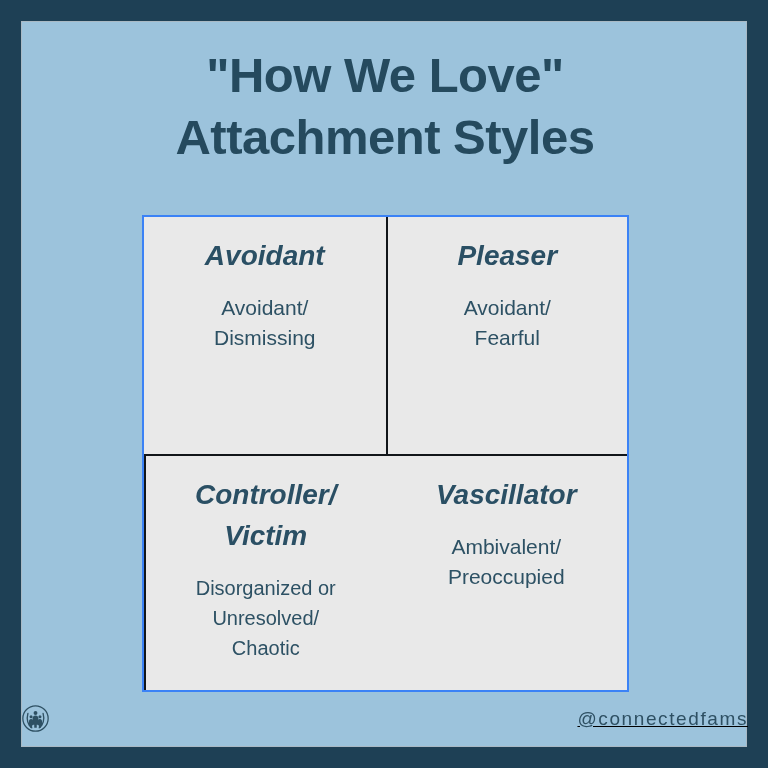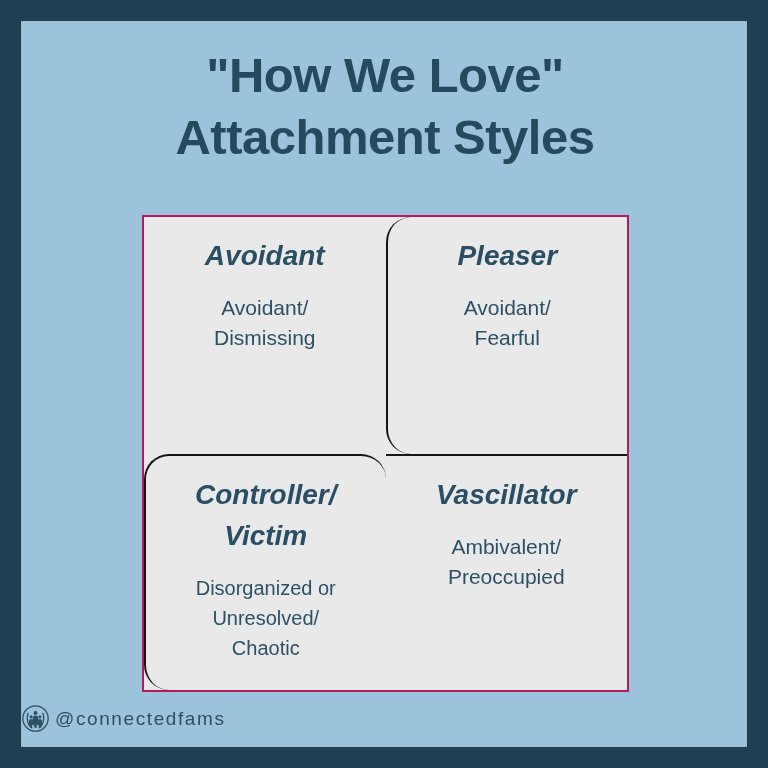--- a/index.html
+++ b/index.html
@@ -48,35 +48,35 @@
     white-space: nowrap;
   }
   
   #matrix {
     position: absolute;
     left: 120px;
     top: 193px;
     width: 487px;
     height: 477px;
     background: #e9e9e9;
-    border: 2px solid #be185d;
+    border: 2px solid #3b82f6;
     box-sizing: border-box;
     display: grid;
     grid-template-columns: 1fr 1fr;
     grid-template-rows: 1fr 1fr;
   }
   .cell {
     position: relative;
     box-sizing: border-box;
     padding: 18px 10px 8px 10px;
     text-align: center;
     background: #e9e9e9;
     overflow: hidden;
   }
-  .cell.col2 { border-left: 2px solid #12161a; border-radius: 25px; }
+  .cell.col2 { border-left: 2px solid #12161a; }
   .cell.row2 { border-top: 2px solid #12161a; }
   .cell-heading {
     color: #2a4f64;
     font-weight: bold;
     font-style: italic;
     font-size: 28px;
     line-height: 41px;
     margin: 0 0 16px 0;
   }
   .cell-sub {
@@ -89,22 +89,23 @@
   .cell.tall .cell-heading { margin-bottom: 10px; }
   .cell.tall .cell-sub { font-size: 20px; line-height: 30px; }
   
   #footer {
     position: absolute;
     left: 0;
     top: 683px;
     width: 726px;
     display: flex;
     align-items: center;
-    justify-content: flex-start;
-    gap: 6px;
+    justify-content: space-between;
+    gap: 12px;
+    text-decoration: underline;
   }
   #brand-logo {
     display: block;
     width: 27px;
     height: 27px;
     flex: none;
   }
   #handle {
     color: #2e5063;
     font-size: 19px;

